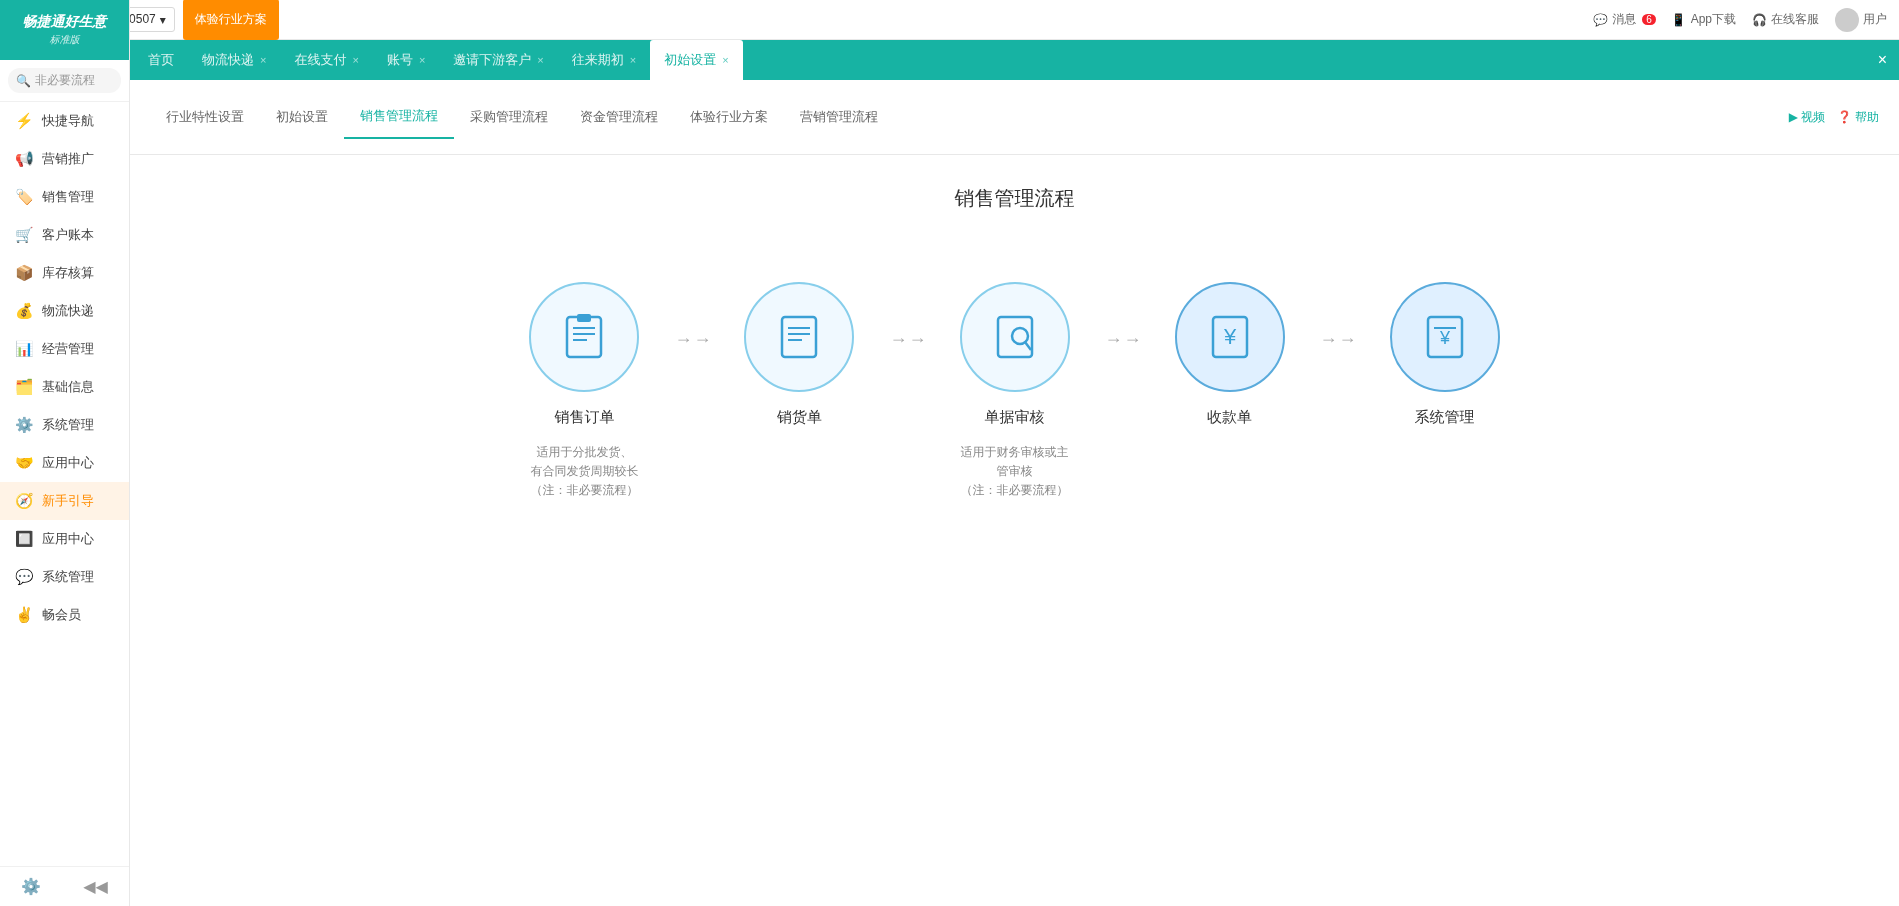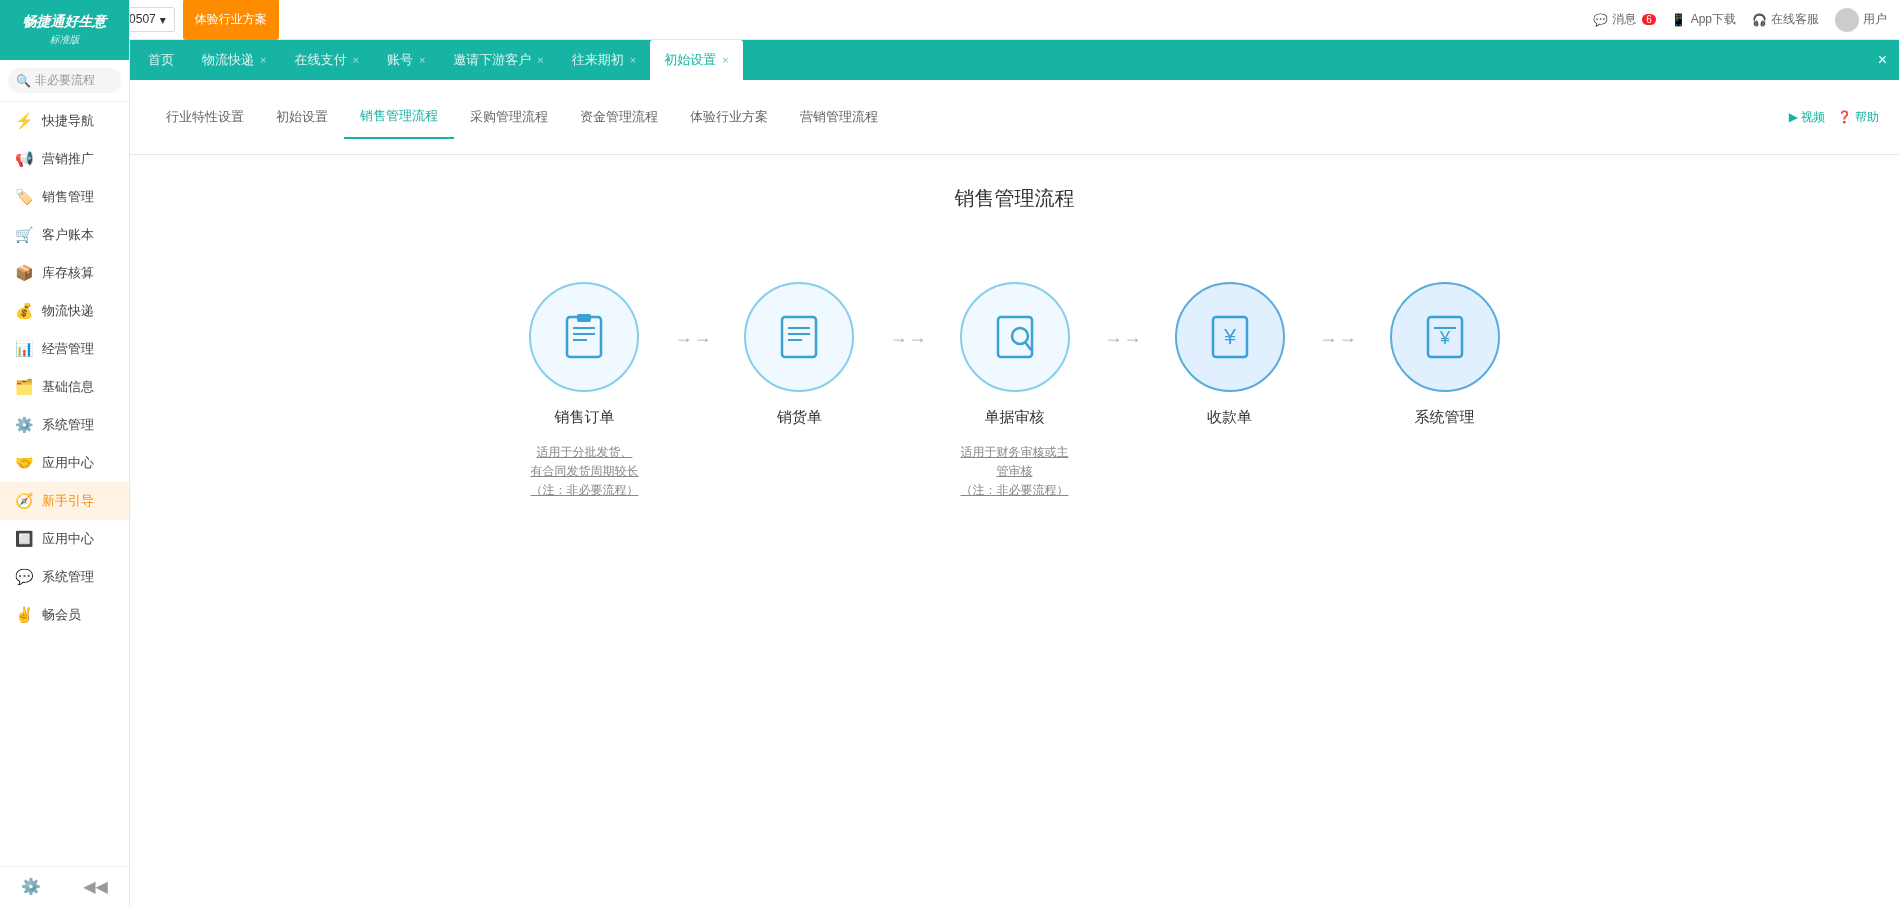--- a/index.html
+++ b/index.html
@@ -232,21 +232,20 @@
     .flow-label {
       font-size: 15px;
       color: #333;
       font-weight: 500;
     }
     .flow-desc {
       font-size: 12px;
       color: #888;
       text-align: center;
       line-height: 1.6;
-      text-decoration: underline;
     }
     .flow-arrow {
       display: flex;
       align-items: center;
       padding-top: 45px;
       color: #aaa;
       font-size: 18px;
       letter-spacing: -2px;
     }
   </style>

